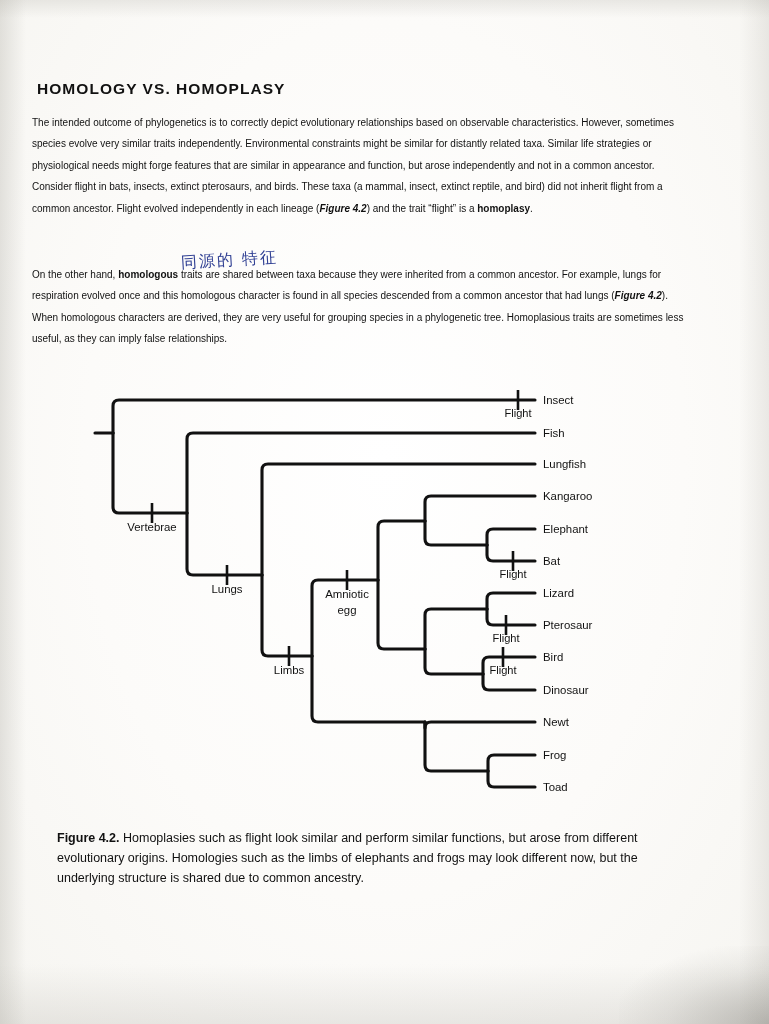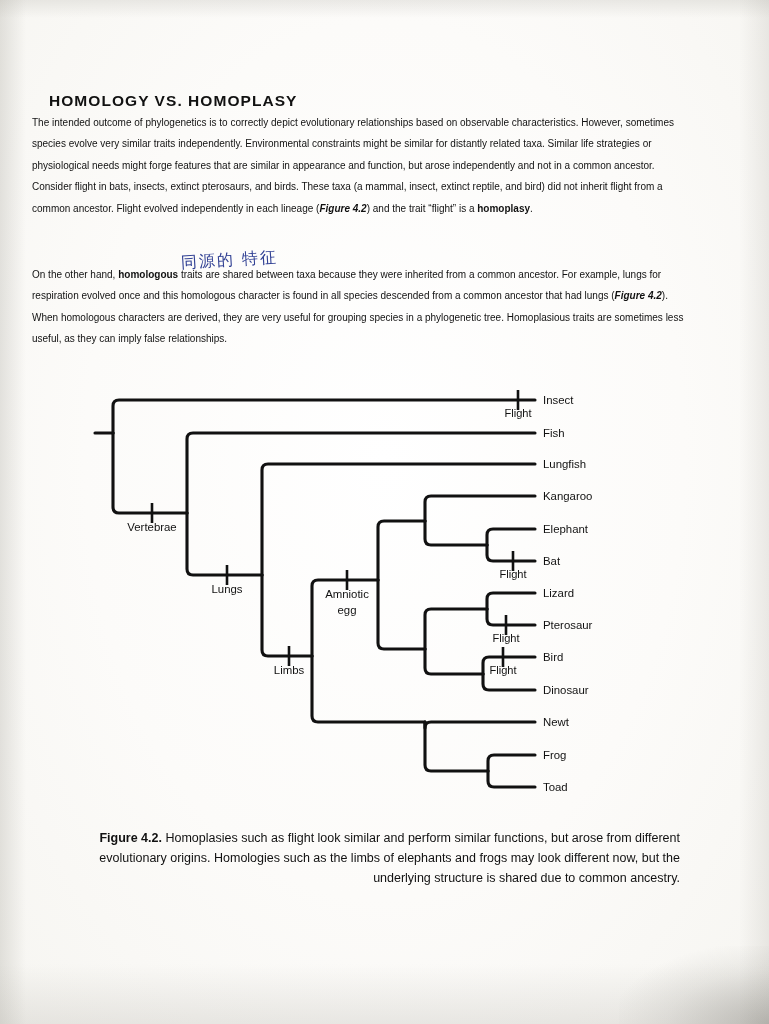--- a/index.html
+++ b/index.html
@@ -23,21 +23,21 @@
     background:linear-gradient(to bottom,rgba(170,168,160,.22),rgba(255,255,255,0));}
   .scan-edge-right{position:absolute;right:0;top:0;width:30px;height:100%;
     background:linear-gradient(to left,rgba(175,172,165,.22),rgba(255,255,255,0));}
   .scan-edge-bottom{position:absolute;left:0;bottom:0;width:100%;height:60px;
     background:linear-gradient(to top,rgba(180,177,170,.26),rgba(255,255,255,0));}
   .corner-shadow{position:absolute;right:0;bottom:0;width:150px;height:78px;
     background:radial-gradient(ellipse at 100% 100%, rgba(120,118,112,.40) 0%, rgba(160,158,152,.16) 48%, rgba(255,255,255,0) 75%);}
 
   h1.section-title{
     position:absolute;left:33px;top:76px;
-    margin:16px;font-size:15.5px;font-weight:bold;
+    margin:4px;font-size:15.5px;font-weight:bold;
     letter-spacing:1.05px;
   }
 
   .para{
     position:absolute;left:32px;width:656px;
     font-size:10px;line-height:21.4px;
     text-align:left;
   }
   #para1{top:102px;}
   #para2{top:254px;}
@@ -65,22 +65,22 @@
   .node-label{
     font-family:"Liberation Sans", sans-serif;
     font-size:11.4px;fill:#111;text-anchor:middle;
   }
   .flight-label{
     font-family:"Liberation Sans", sans-serif;
     font-size:11.1px;fill:#111;text-anchor:middle;font-weight:500;
   }
 
   .caption{
-    position:absolute;left:64px;top:812px;width:616px;
-    font-size:12.5px;line-height:20px;text-align:right;margin-top:16px;
+    position:absolute;left:57px;top:812px;width:616px;
+    font-size:12.5px;line-height:20px;text-align:left;margin-top:16px;
   }
   .caption b{font-weight:bold;}
 </style>
 </head>
 <body>
 
 <div class="page"></div>
 <div class="scan-edge-left"></div>
 <div class="scan-edge-top"></div>
 <div class="scan-edge-right"></div>

